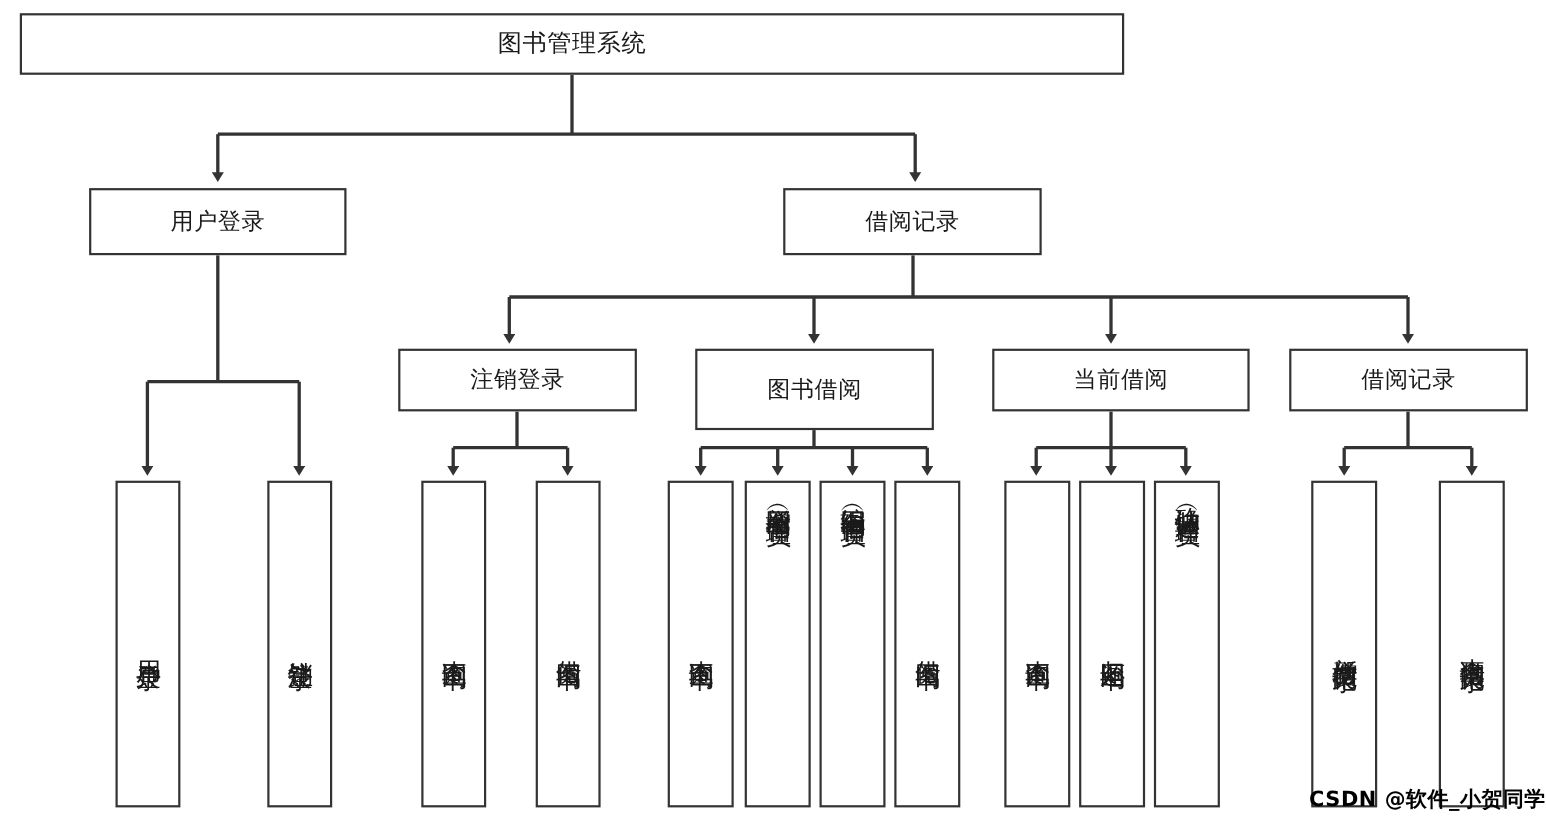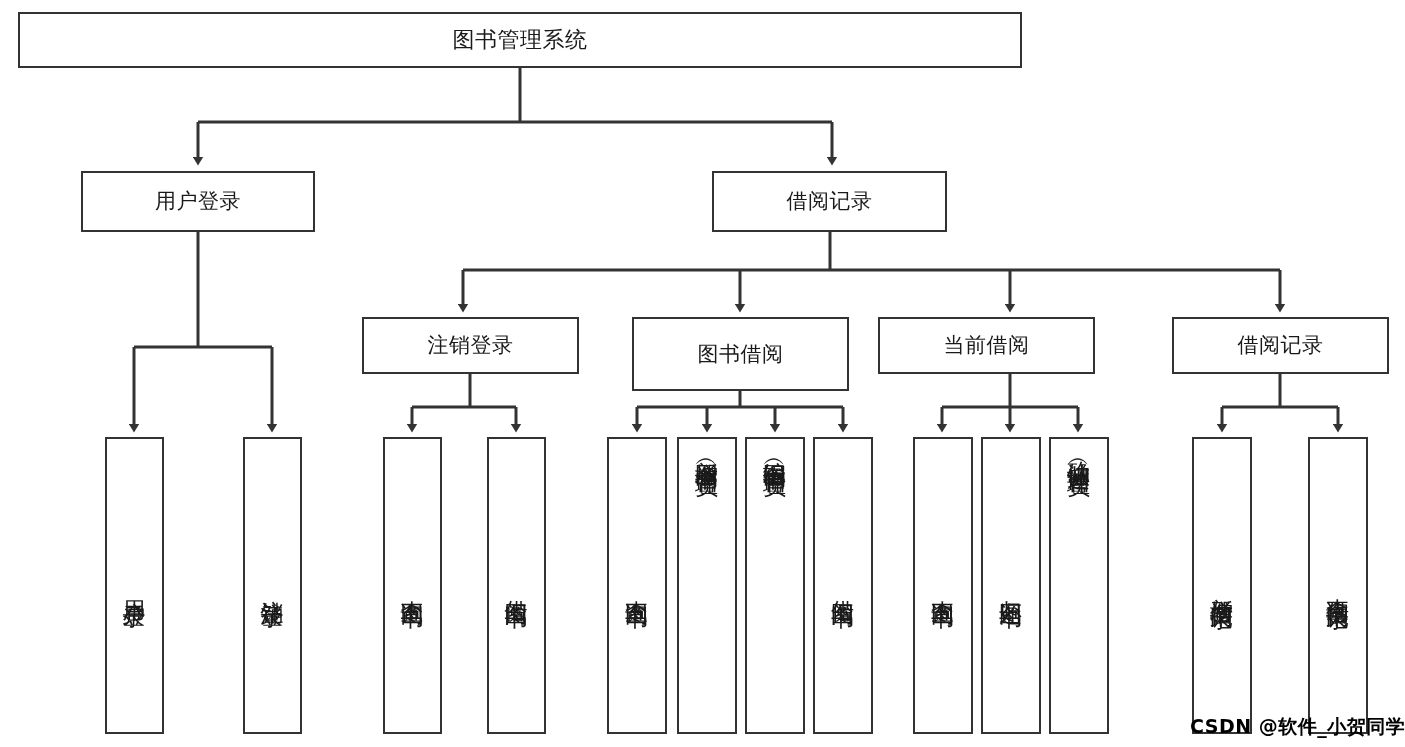--- a/index.html
+++ b/index.html
@@ -140,21 +140,21 @@
   <div class="node horiz" style="left:712px; top:171px; width:235px; height:61px;">
     <span class="label">借阅记录</span>
   </div>
 
   <div class="node horiz" style="left:362px; top:317px; width:217px; height:57px;">
     <span class="label">注销登录</span>
   </div>
   <div class="node horiz" style="left:632px; top:317px; width:217px; height:74px;">
     <span class="label">图书借阅</span>
   </div>
-  <div class="node horiz" style="left:878px; top:317px; width:217px; height:57px;">
+  <div class="node horiz" style="left:902px; top:317px; width:234px; height:57px;">
     <span class="label">当前借阅</span>
   </div>
   <div class="node horiz" style="left:1172px; top:317px; width:217px; height:57px;">
     <span class="label">借阅记录</span>
   </div>
 
   <div class="node vert" style="left:105px; top:437px; width:59px; height:297px;">
     <span class="label">用户登录</span>
   </div>
   <div class="node vert" style="left:243px; top:437px; width:59px; height:297px;">

